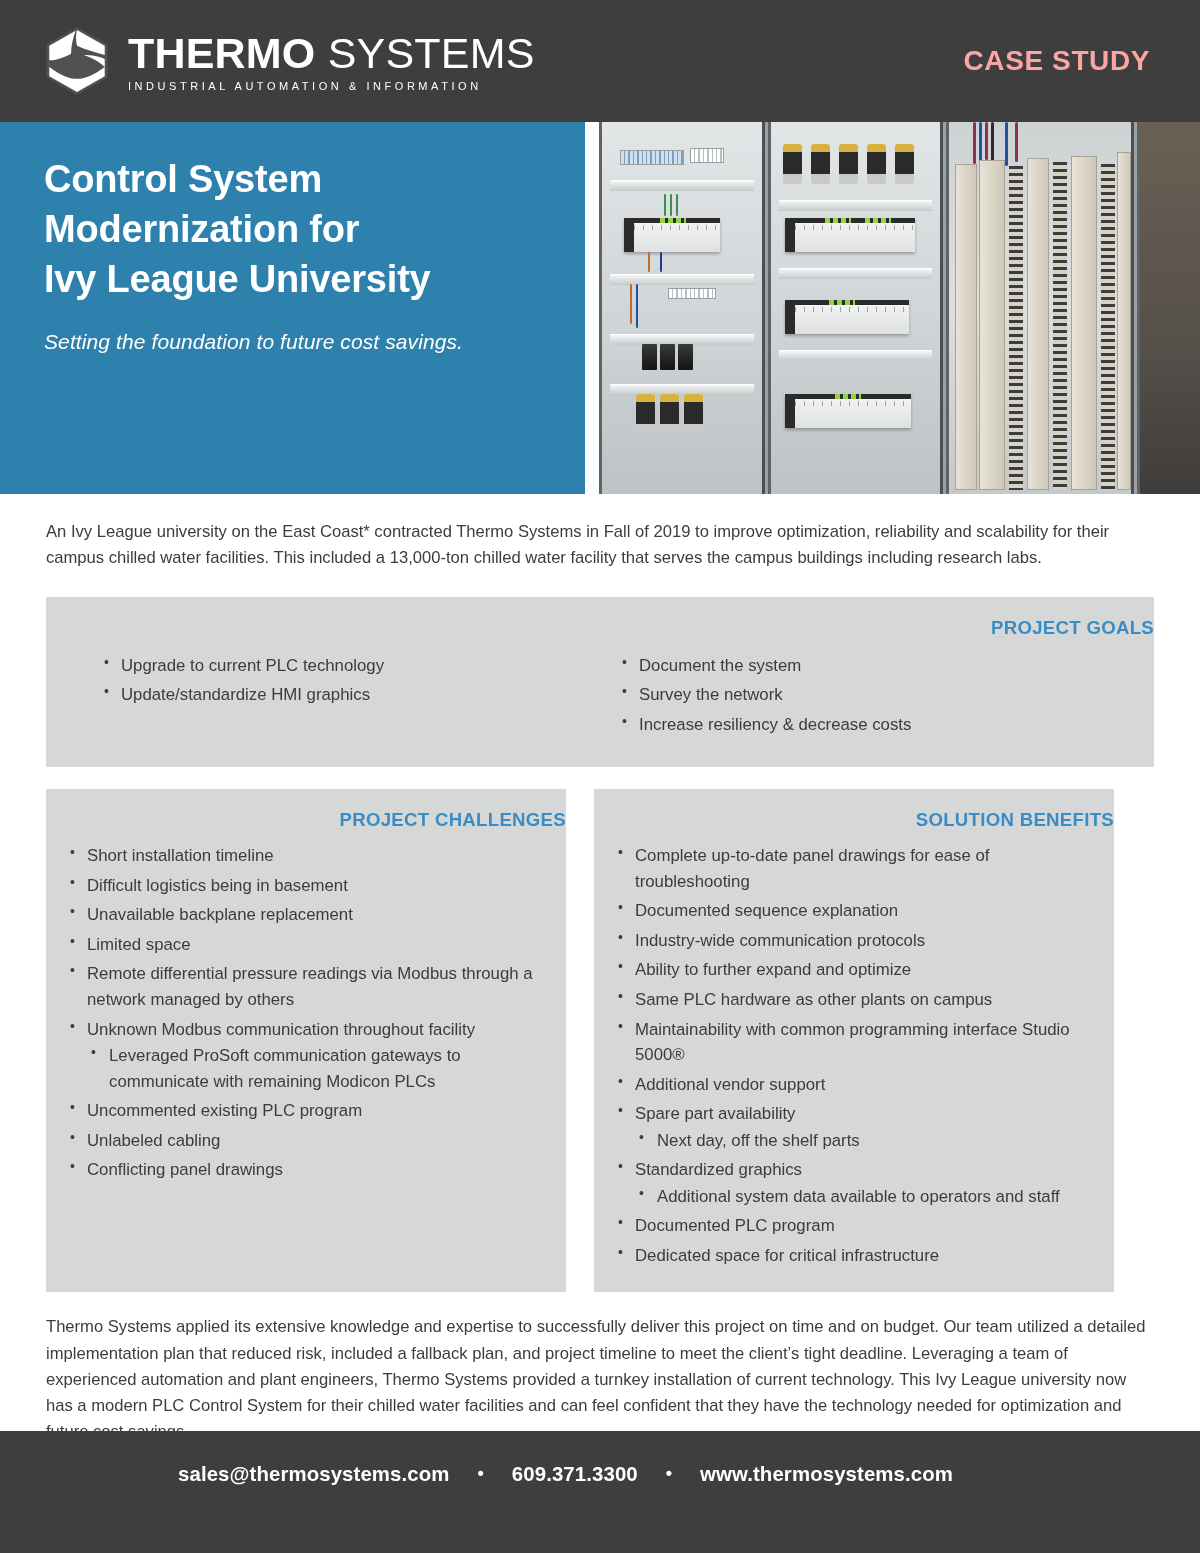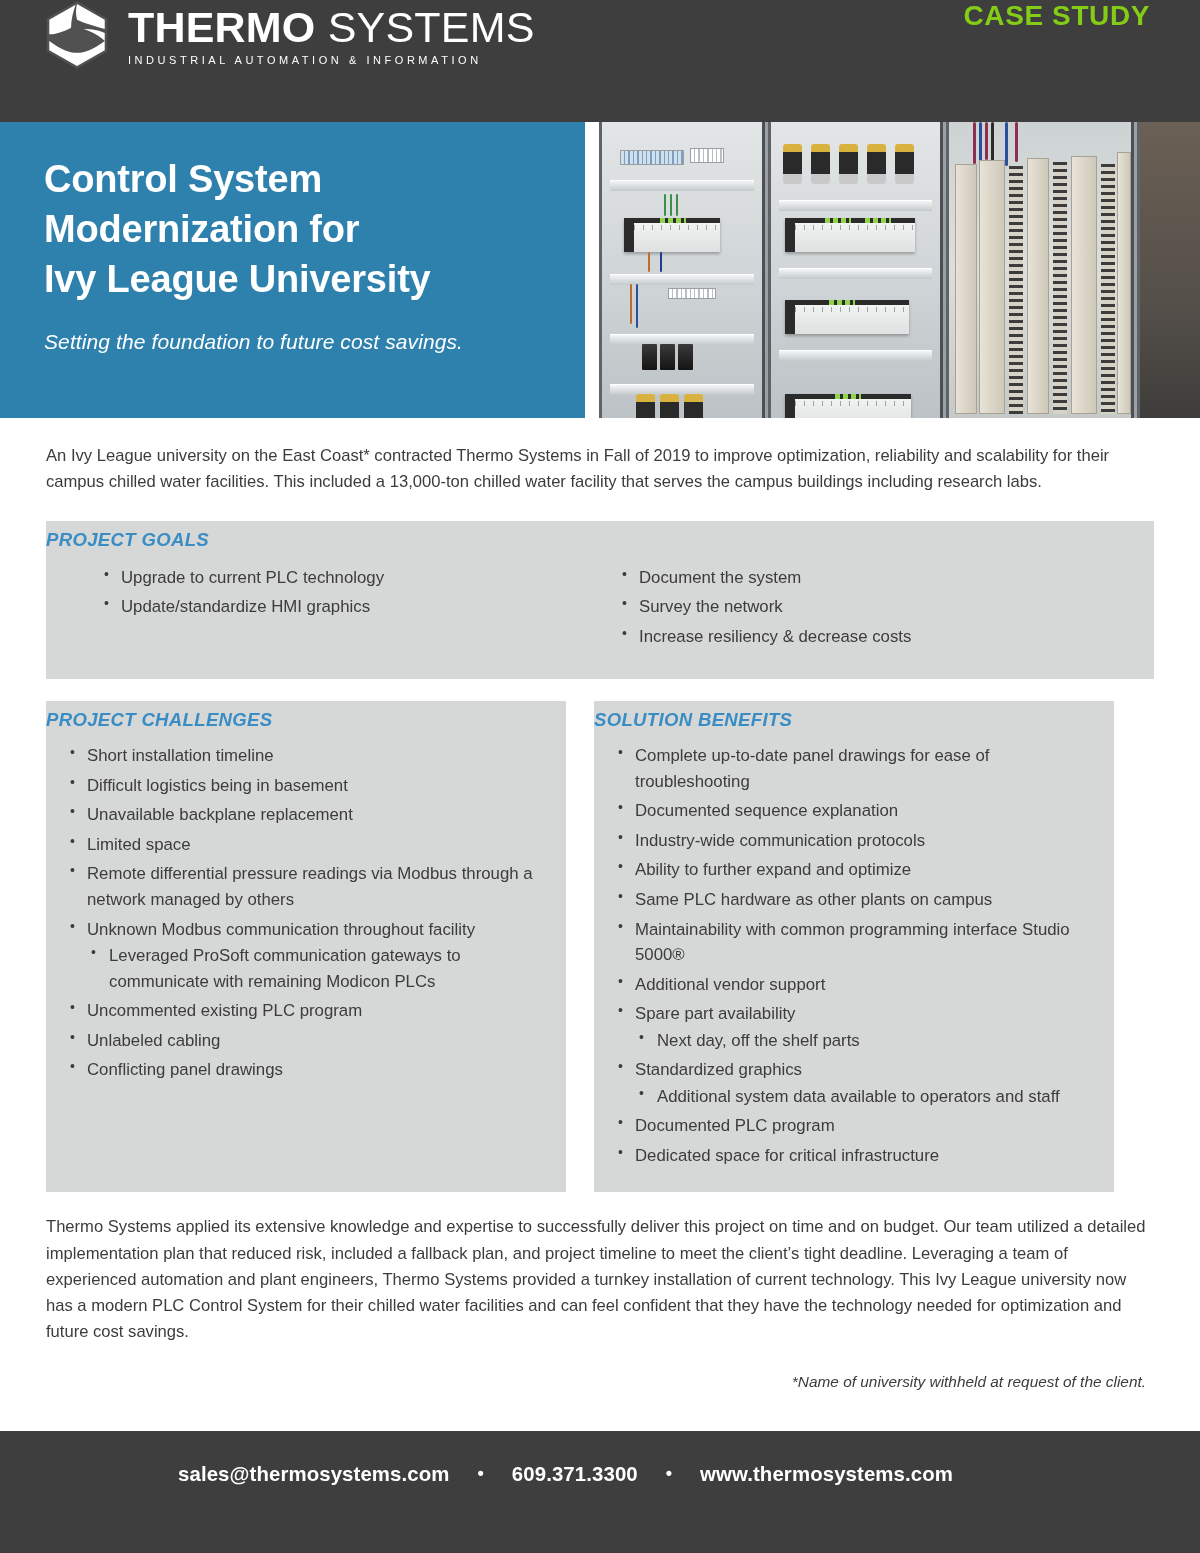--- a/index.html
+++ b/index.html
@@ -11,21 +11,21 @@
     font-family: "Liberation Sans", sans-serif;
     overflow: hidden;
     position: relative;
   }
 
   
   .top-bar {
     height: 122px;
     background: #3e3e3e;
     display: flex;
-    align-items: flex-start;
+    align-items: center;
     justify-content: space-between;
     padding: 0 50px 0 44px;
   }
   .brand {
     display: flex;
     align-items: center;
     gap: 18px;
   }
   .logo-mark {
     width: 66px;
@@ -43,31 +43,31 @@
   .brand-name b { font-weight: bold; }
   .brand-name i { font-weight: 300; font-style: normal; }
   .brand-tag {
     color: #ffffff;
     font-size: 11px;
     letter-spacing: 3.55px;
     margin-top: 5px;
     white-space: nowrap;
   }
   .doc-kicker {
-    color: #84cc16;
+    color: #fca5a5;
     font-size: 28px;
     font-weight: bold;
     letter-spacing: 0.6px;
     white-space: nowrap;
   }
 
   
   .hero {
     position: relative;
-    height: 296px;
+    height: 372px;
     display: flex;
     background: #ffffff;
   }
   .hero-left {
     width: 585px;
     background: #2e80ad;
     padding: 32px 40px 0 44px;
   }
   .hero-title {
     color: #ffffff;
@@ -165,27 +165,26 @@
     color: #3c3c3c;
     line-height: 1.56;
     margin-top: 25px;
   }
 
   .panel {
     background: #d6d7d7;
     margin-top: 26px;
   }
   .panel-title {
-    text-align: left;
+    text-align: right;
     color: #3a8dc4;
     font-weight: bold;
     font-size: 18.6px;
     letter-spacing: 0.3px;
-    padding-top: 8px;
-    font-style: italic;
+    padding-top: 20px;
   }
 
   
   .goals {
     padding: 14px 36px 26px 36px;
     display: flex;
     gap: 0;
   }
   .goals-col { width: 50%; padding-left: 20px; }
 

